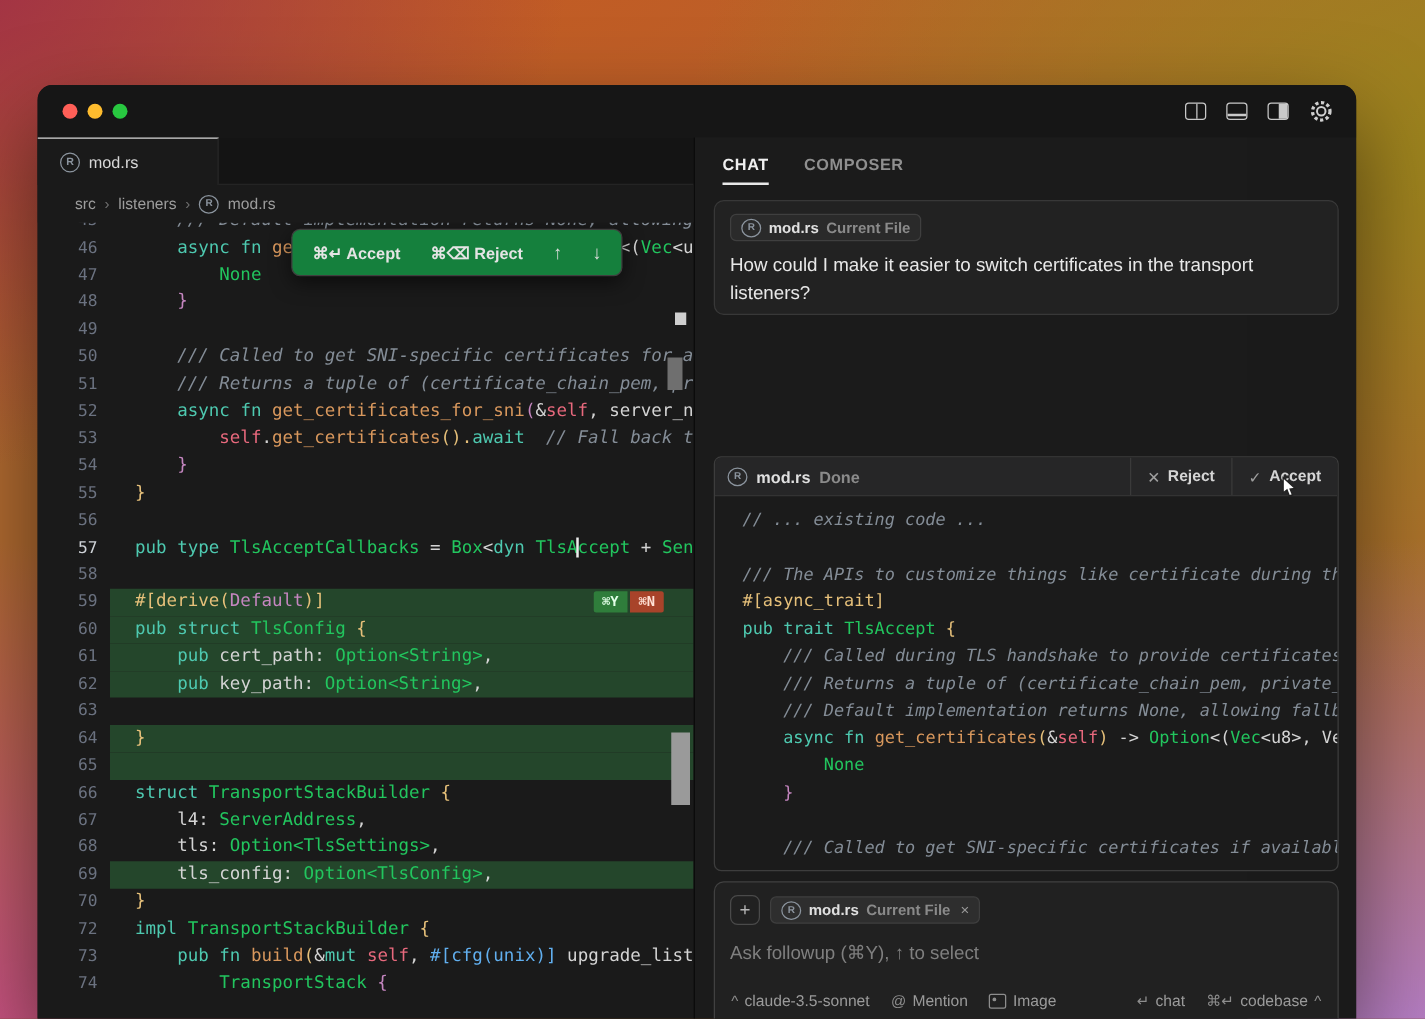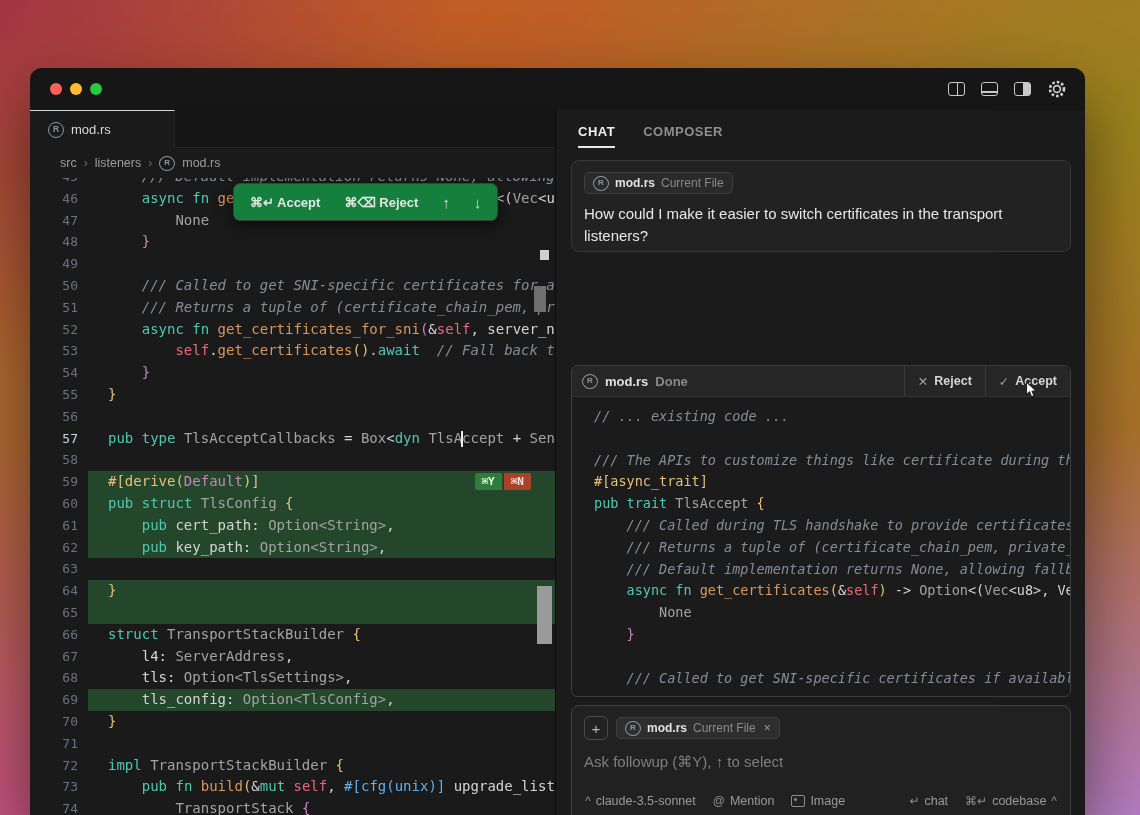--- a/index.html
+++ b/index.html
@@ -45,21 +45,21 @@
   
   .code-area{flex:1;position:relative;overflow:hidden;font-family:"DejaVu Sans Mono",monospace;font-size:14px;}
   .code-lines{margin-top:-12px;}
   .cl{display:flex;height:21.8px;line-height:21.8px;white-space:pre;}
   .g{width:58px;min-width:58px;padding-right:10px;box-sizing:border-box;text-align:right;color:#6b7280;font-size:13px;}
   .t{flex:1;padding-left:20px;color:#d4d4d4;}
   .cl.hl .t{background:#24462b;}
   .cl.cur .g{color:#cfd3d8;}
   .tk-pl{color:#d4d4d4;}
   .tk-kw{color:#4ec9b0;}
-  .tk-typ{color:#a3a3a3;margin-top:16px;}
+  .tk-typ{color:#22c55e;margin-top:16px;}
   .tk-fn{color:#d9985d;}
   .tk-slf{color:#e8697d;}
   .tk-cmt{color:#848d97;font-style:italic;}
   .tk-y{color:#e6c07a;}
   .tk-p{color:#c586c0;}
   .tk-blu{color:#61afef;}
   .caret{display:inline-block;width:1.5px;height:16px;background:#ececec;vertical-align:middle;margin:0 -0.75px;}
   .float-toolbar{
     position:absolute;left:203px;top:5px;height:36px;z-index:4;
     background:#15803d;border:1px solid #3f3f3f;border-radius:7px;
@@ -75,21 +75,21 @@
   .bdg.no{background:#a8432a;color:#ffe1d6;border-radius:0 2px 2px 0;}
   .smark{position:absolute;z-index:3;}
   
   .chat-tabs{padding:14px 0 0 22px;display:flex;gap:28px;}
   .chat-tab{font-size:13px;font-weight:bold;letter-spacing:.5px;color:#8f8f8f;padding-bottom:9px;position:relative;}
   .chat-tab.active{color:#f0f0f0;}
   .chat-tab.active::after{content:"";position:absolute;left:0;right:0;bottom:0;height:2px;background:#e8e8e8;}
   .card{position:absolute;box-sizing:border-box;border-radius:8px;}
   .user-card{left:15px;top:50px;width:500px;height:92px;background:#222222;border:1px solid #383838;padding:10px 12px;}
   .chip{display:inline-flex;align-items:center;gap:6px;padding:2.5px 8px;background:#2a2a2a;border:1px solid #3f3f3f;border-radius:5px;font-size:12px;color:#e0e0e0;font-weight:bold;}
-  .chip .meta{color:#8a8a8a;font-weight:normal;}
+  .chip .meta{color:#8a8a8a;font-weight:bold;}
   .chip .close{color:#9a9a9a;font-weight:normal;margin-left:2px;}
   .question{margin-top:9px;font-size:15px;line-height:22px;color:#e8e8e8;}
   .assistant{position:absolute;left:17px;top:166px;width:500px;font-size:15px;line-height:22.5px;color:#dcdcdc;}
   .inline-code{font-family:"DejaVu Sans Mono",monospace;font-size:13.5px;color:#5ca8ff;background:#15202e;padding:1px 5px;border-radius:4px;}
   .code-card{left:15px;top:255px;width:500px;height:332px;background:#1b1b1b;border:1px solid #3d3d3d;border-radius:6px;overflow:hidden;}
   .cc-header{height:30px;background:#262627;border-bottom:1px solid #333;display:flex;align-items:center;padding-left:10px;position:relative;}
   .cc-title{display:flex;align-items:center;gap:7px;font-size:13px;font-weight:bold;color:#e0e0e0;}
   .cc-status{color:#8a8a8a;font-weight:bold;}
   .cc-actions{margin-left:auto;display:flex;height:100%;}
   .cc-btn{display:flex;align-items:center;gap:6px;padding:0 13px;border-left:1px solid #3a3a3a;font-size:12.5px;color:#d5d5d5;font-weight:600;}
@@ -174,21 +174,20 @@
             <div class="cl hl"><span class="g">61</span><span class="t"><span class="tk-pl">    </span><span class="tk-kw">pub</span><span class="tk-pl"> cert_path: </span><span class="tk-typ">Option&lt;String&gt;</span><span class="tk-pl">,</span></span></div>
             <div class="cl hl"><span class="g">62</span><span class="t"><span class="tk-pl">    </span><span class="tk-kw">pub</span><span class="tk-pl"> key_path: </span><span class="tk-typ">Option&lt;String&gt;</span><span class="tk-pl">,</span></span></div>
             <div class="cl hl"><span class="g">63</span></div>
             <div class="cl hl"><span class="g">64</span><span class="t"><span class="tk-y">}</span></span></div>
             <div class="cl hl"><span class="g">65</span><span class="t"></span></div>
             <div class="cl"><span class="g">66</span><span class="t"><span class="tk-kw">struct</span><span class="tk-pl"> </span><span class="tk-typ">TransportStackBuilder</span><span class="tk-pl"> </span><span class="tk-y">{</span></span></div>
             <div class="cl"><span class="g">67</span><span class="t"><span class="tk-pl">    l4: </span><span class="tk-typ">ServerAddress</span><span class="tk-pl">,</span></span></div>
             <div class="cl"><span class="g">68</span><span class="t"><span class="tk-pl">    tls: </span><span class="tk-typ">Option&lt;TlsSettings&gt;</span><span class="tk-pl">,</span></span></div>
             <div class="cl hl"><span class="g">69</span><span class="t"><span class="tk-pl">    tls_config: </span><span class="tk-typ">Option&lt;TlsConfig&gt;</span><span class="tk-pl">,</span></span></div>
             <div class="cl"><span class="g">70</span><span class="t"><span class="tk-y">}</span></span></div>
-            <div class="cl"><span class="g">71</span><span class="t"></span></div>
             <div class="cl"><span class="g">72</span><span class="t"><span class="tk-kw">impl</span><span class="tk-pl"> </span><span class="tk-typ">TransportStackBuilder</span><span class="tk-pl"> </span><span class="tk-y">{</span></span></div>
             <div class="cl"><span class="g">73</span><span class="t"><span class="tk-pl">    </span><span class="tk-kw">pub</span><span class="tk-pl"> </span><span class="tk-kw">fn</span><span class="tk-pl"> </span><span class="tk-fn">build</span><span class="tk-y">(</span><span class="tk-pl">&amp;</span><span class="tk-kw">mut</span><span class="tk-pl"> </span><span class="tk-slf">self</span><span class="tk-pl">, </span><span class="tk-blu">#[cfg(unix)]</span><span class="tk-pl"> upgrade_listeners: Option&lt;...&gt;)</span></span></div>
             <div class="cl"><span class="g">74</span><span class="t"><span class="tk-pl">        </span><span class="tk-typ">TransportStack</span><span class="tk-pl"> </span><span class="tk-p">{</span></span></div>
           </div>
 
         <div class="float-toolbar">
           <span>⌘↵ Accept</span>
           <span>⌘⌫ Reject</span>
           <span class="arrow">↑</span>
           <span class="arrow">↓</span>

